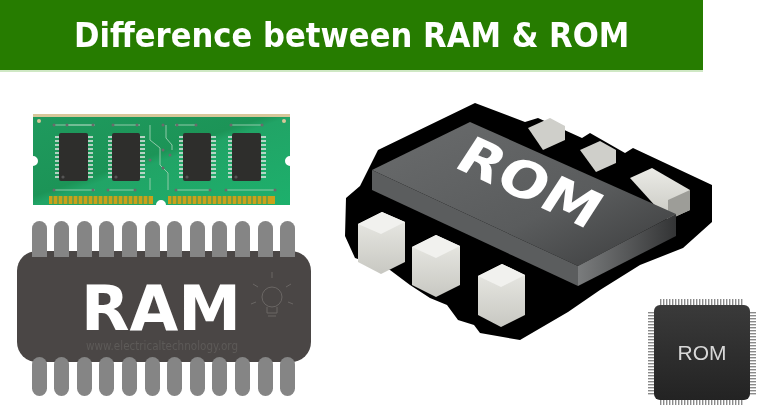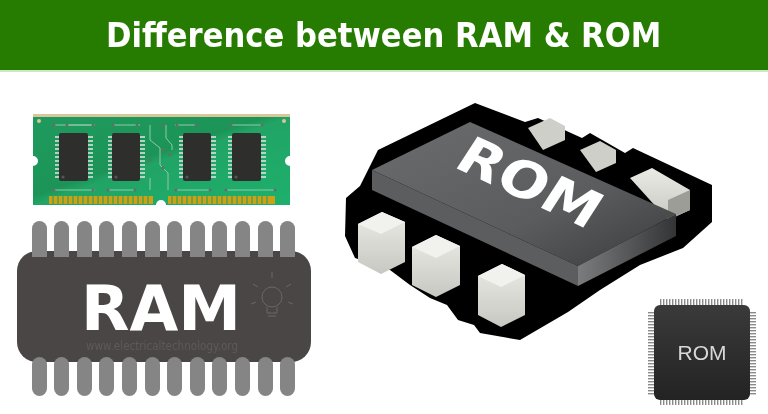--- a/index.html
+++ b/index.html
@@ -1,17 +1,17 @@
 <!DOCTYPE html>
 <html><head>
 <meta charset="utf-8">
 <style>
   html,body{margin:0;padding:0;background:#fff;}
   body{width:768px;height:414px;position:relative;overflow:hidden;font-family:"DejaVu Sans",sans-serif;}
-  .banner{position:absolute;left:0;top:0;width:768px;height:70px;background:#267c00;border-bottom:2px solid #cfe8c4;display:flex;align-items:center;justify-content:center;}
+  .banner{position:absolute;left:0;top:0;width:703px;height:70px;background:#267c00;border-bottom:2px solid #cfe8c4;display:flex;align-items:center;justify-content:center;}
   .banner h1{margin:0;color:#fff;font-family:"DejaVu Sans",sans-serif;font-weight:bold;font-size:33px;letter-spacing:0px;transform:scaleX(0.93);}
   svg{position:absolute;left:0;top:0;}
   .ramtxt{font-family:"DejaVu Sans",sans-serif;font-weight:bold;fill:#fff;}
   .wm{font-family:"DejaVu Sans",sans-serif;fill:#5d5a58;}
   .romtxt{font-family:"DejaVu Sans",sans-serif;font-weight:bold;fill:#fff;}
   .romsmall{font-family:"Liberation Sans",sans-serif;fill:#d8d8d8;}
 </style>
 </head>
 <body>
 

